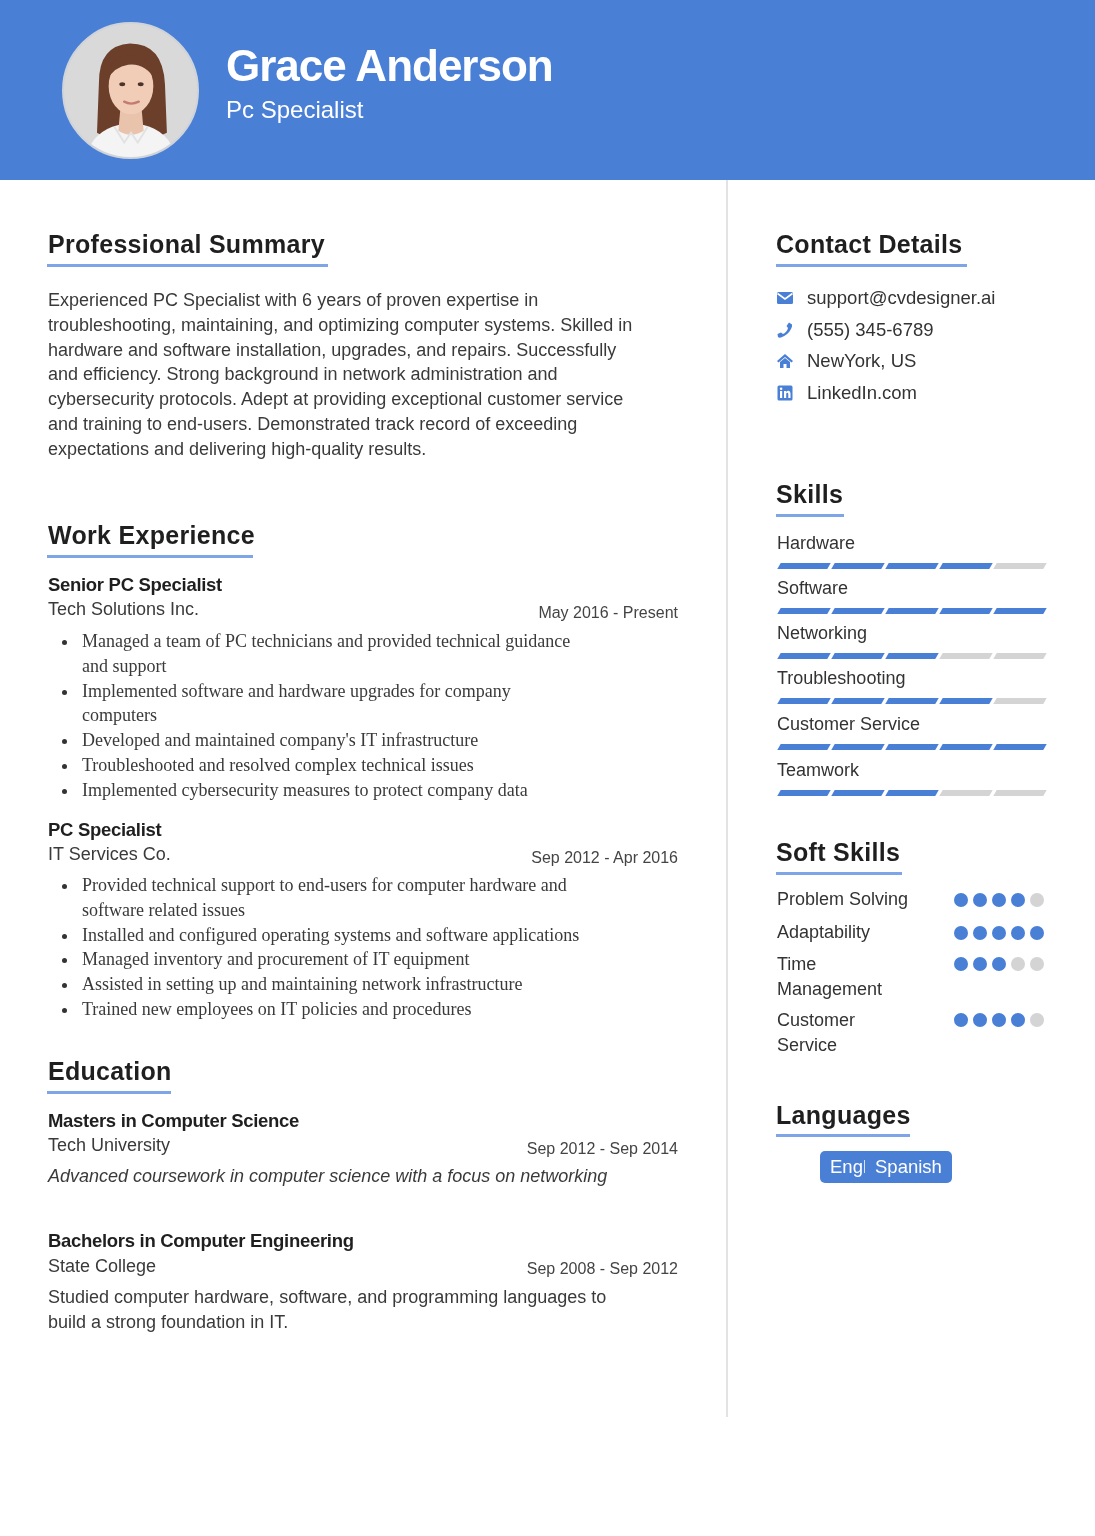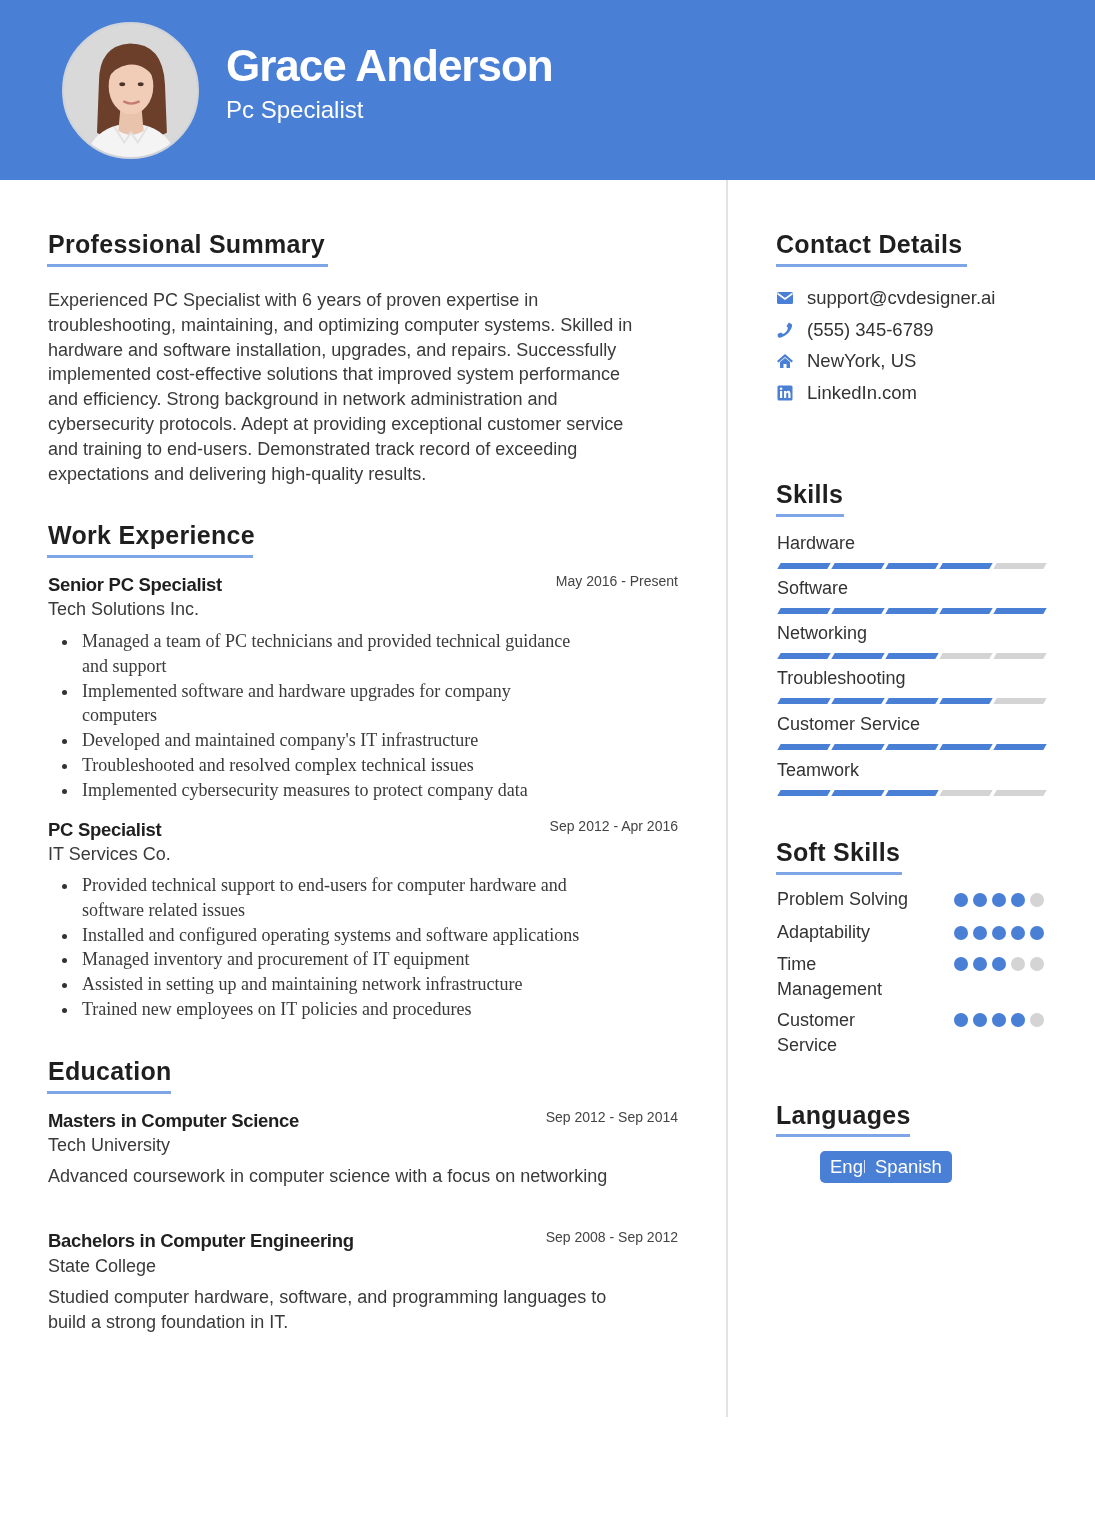--- a/index.html
+++ b/index.html
@@ -13,21 +13,21 @@
     .jobtitle { position: absolute; left: 226px; top: 95px; font-size: 24px; color: #ffffff; line-height: 30px; }
 
     .divider { position: absolute; left: 726px; top: 180px; width: 2px; height: 1237px; background: #e3e3e3; }
 
     .section-title { position: absolute; font-size: 25px; font-weight: bold; color: #1f1f1f; letter-spacing: 0.3px; line-height: 30px; }
     .underline { position: absolute; height: 3px; background: #7ea5e6; }
 
     .para { position: absolute; font-size: 18px; line-height: 24.8px; color: #3a3a3a; }
 
     .job-role { position: absolute; font-size: 18.5px; font-weight: bold; color: #1f1f1f; line-height: 24px; letter-spacing: -0.3px; }
-    .job-date { position: absolute; font-size: 14px; color: #444; line-height: 20px; text-align: right; }
+    .job-date { position: absolute; font-size: 16px; color: #444; line-height: 20px; text-align: right; margin-top: 32px; }
     .job-company { position: absolute; font-size: 18px; color: #3a3a3a; line-height: 24px; }
 
     .bullets { position: absolute; list-style: none; font-family: Liberation Serif, serif; }
     .bullets li { position: relative; padding-left: 34px; font-size: 18px; line-height: 24.8px; color: #3a3a3a; }
     .bullets li::before { content: ""; position: absolute; left: 14px; top: 11px; width: 5px; height: 5px; border-radius: 50%; background: #333; }
 
     .contact-row { position: absolute; left: 776px; height: 24px; display: flex; align-items: center; }
     .contact-icon { width: 18px; height: 18px; display: inline-flex; align-items: center; justify-content: center; margin-right: 13px; }
     .contact-icon svg { width: 18px; height: 18px; display: block; }
     .contact-text { font-size: 18.5px; color: #333; line-height: 24px; }
@@ -75,21 +75,20 @@
 </div>
 
 <div class="divider"></div>
 
 <div class="section-title" style="left:48px; top:229px;text-align:right;">Professional Summary</div>
 <div class="underline" style="left:47px; top:264px; width:281px;"></div>
 <div class="para" style="left:48px; top:288px; width:650px;">
   <div>Experienced PC Specialist with 6 years of proven expertise in</div>
   <div>troubleshooting, maintaining, and optimizing computer systems. Skilled in</div>
   <div>hardware and software installation, upgrades, and repairs. Successfully</div>
-  <div>implemented cost-effective solutions that improved system performance</div>
   <div>and efficiency. Strong background in network administration and</div>
   <div>cybersecurity protocols. Adept at providing exceptional customer service</div>
   <div>and training to end-users. Demonstrated track record of exceeding</div>
   <div>expectations and delivering high-quality results.</div>
 </div>
 
 <div class="section-title" style="left:48px; top:520px;">Work Experience</div>
 <div class="underline" style="left:47px; top:555px; width:206px;"></div>
 
 <div>
@@ -118,21 +117,21 @@
   </ul>
 </div>
 
 <div class="section-title" style="left:48px; top:1056px;">Education</div>
 <div class="underline" style="left:47px; top:1091px; width:124px;"></div>
 
 <div>
   <div class="job-role" style="left:48px; top:1109px;">Masters in Computer Science</div>
   <div class="job-date" style="left:478px; top:1107px; width:200px;">Sep 2012 - Sep 2014</div>
   <div class="job-company" style="left:48px; top:1133px;">Tech University</div>
-  <div class="para" style="left:48px; top:1164px; width:650px;">
+  <div class="para" style="left:48px; top:1164px; width:650px;font-style:italic;">
     <div>Advanced coursework in computer science with a focus on networking</div>
   </div>
 </div>
 
 <div>
   <div class="job-role" style="left:48px; top:1229px;">Bachelors in Computer Engineering</div>
   <div class="job-date" style="left:478px; top:1227px; width:200px;">Sep 2008 - Sep 2012</div>
   <div class="job-company" style="left:48px; top:1254px;">State College</div>
   <div class="para" style="left:48px; top:1285px; width:650px;">
     <div>Studied computer hardware, software, and programming languages to</div>

